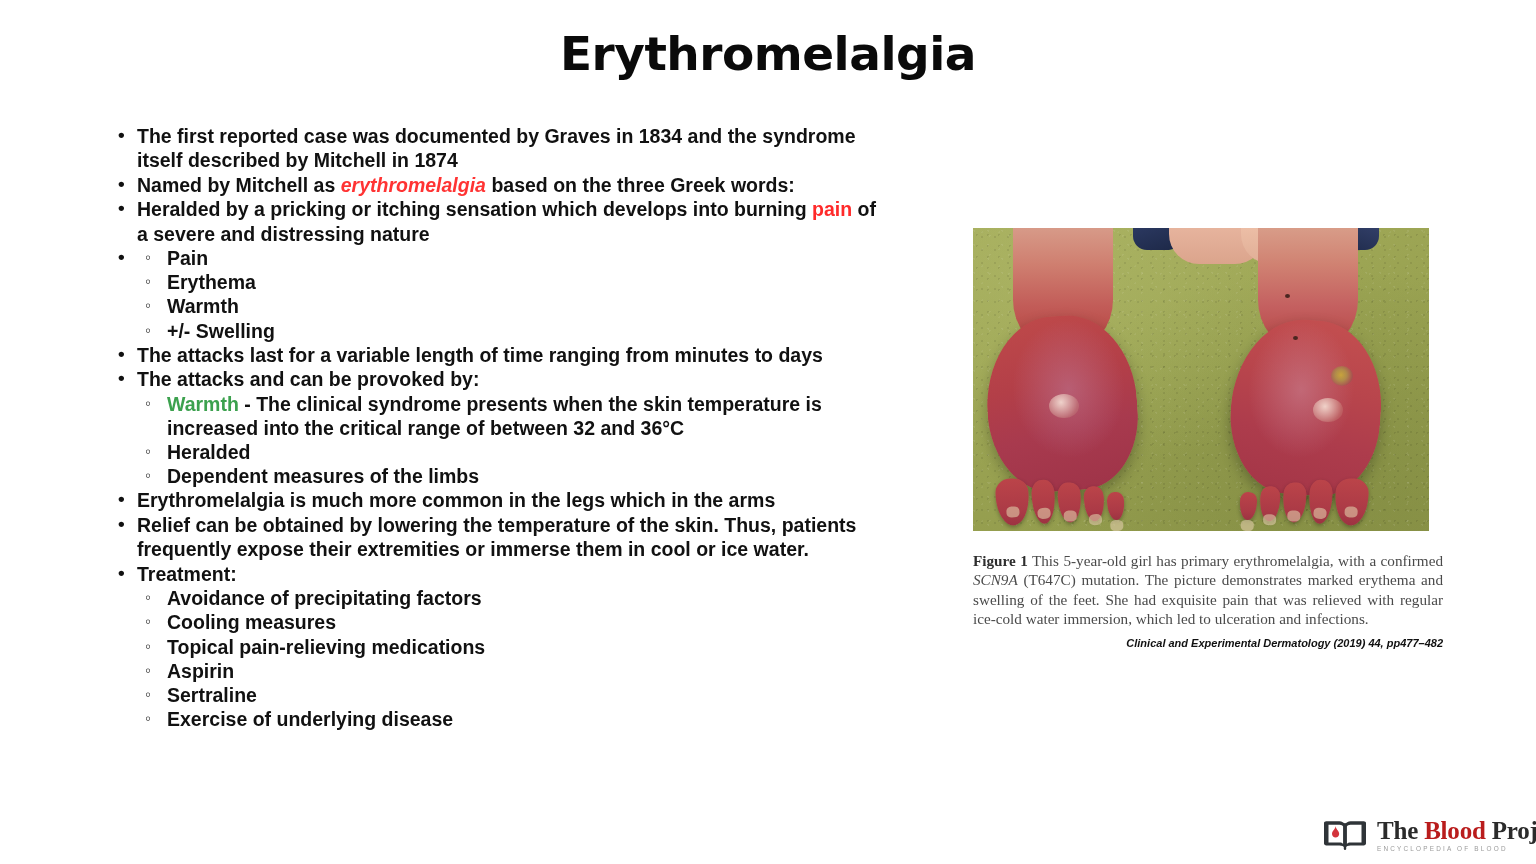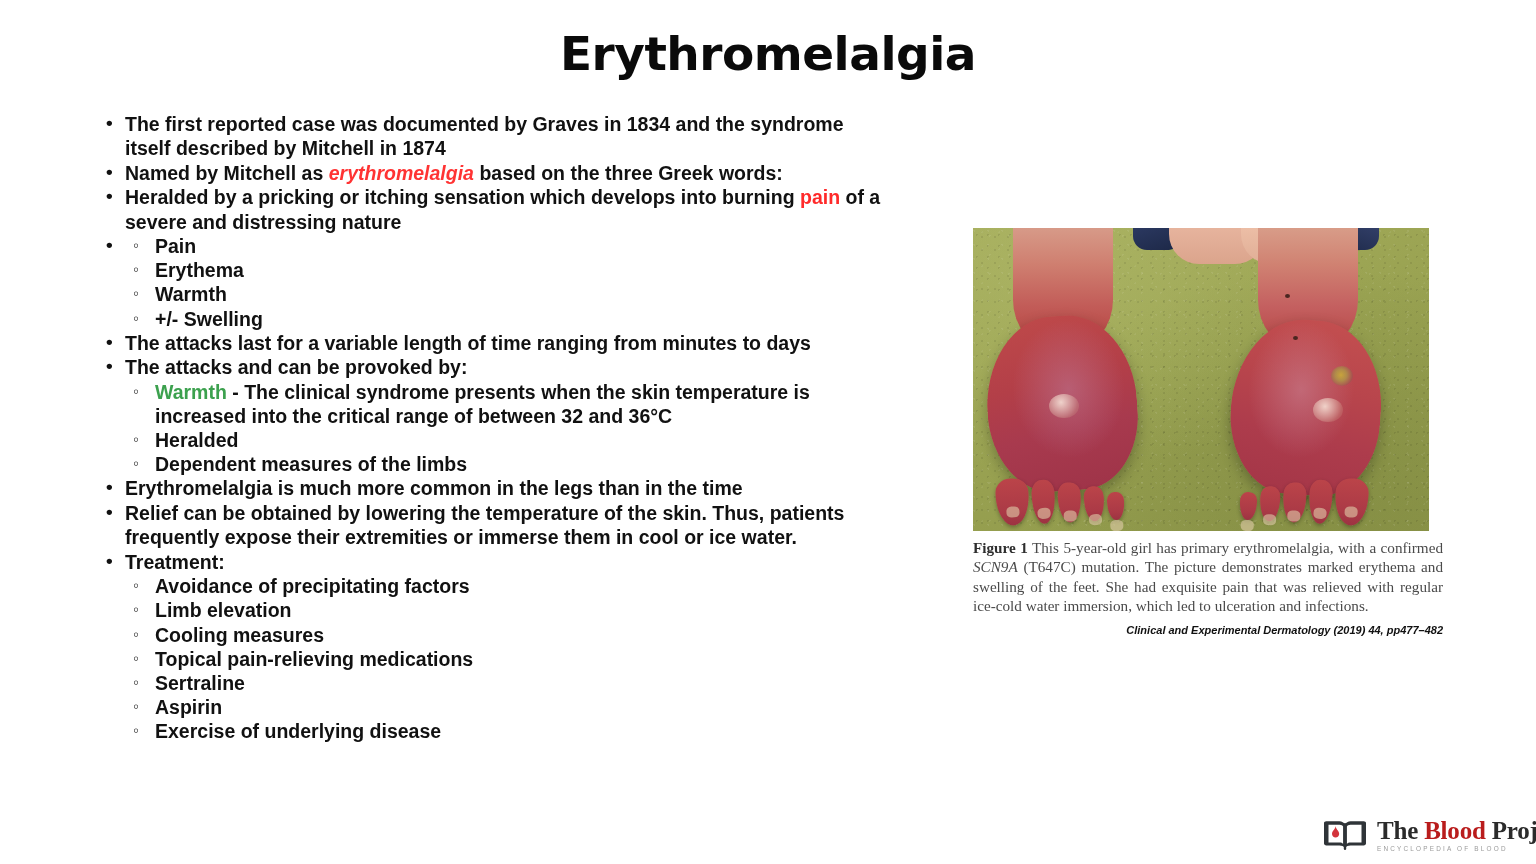--- a/index.html
+++ b/index.html
@@ -32,21 +32,21 @@
 
   
   .body-col {
     position: absolute;
     left: 100px;
     top: 110px;
     width: 790px;
   }
   ul.lvl1 {
     list-style: none;
-    margin: 2px;
+    margin: 14px;
     padding: 0;
   }
   ul.lvl1 > li {
     position: relative;
     padding-left: 23px;
     margin: 0 0 0 0;
     font-size: 19.5px;
     font-weight: bold;
     line-height: 24.4px;
     color: #111111;
@@ -242,21 +242,21 @@
   }
   .mole {
     position: absolute;
     width: 5px;
     height: 4px;
     border-radius: 50%;
     background: #4a2620;
   }
 
   .caption {
-    margin-top: 7px;
+    margin-top: 20px;
     font-family: "Liberation Serif", serif;
     font-size: 15.2px;
     line-height: 19.4px;
     color: #4a4a4a;
     text-align: justify;
     width: 470px;
   }
   .caption b { color: #2e2e2e; }
   .caption i { font-style: italic; }
 
@@ -342,36 +342,35 @@
       <li>
         <span class="txt">The attacks and can be provoked by:</span>
         <ul class="lvl2">
           <li><span class="green">Warmth</span><span> - The clinical syndrome presents when the skin temperature is increased into the critical range of between 32 and 36°C</span></li>
           <li class="green">Heralded</li>
           <li class="green">Dependent measures of the limbs</li>
         </ul>
       </li>
 
       <li>
-        <span class="txt">Erythromelalgia is much more common in the legs than in the time</span>
+        <span class="txt">Erythromelalgia is much more common in the legs which in the arms</span>
       </li>
 
       <li>
         <span class="txt">Relief can be obtained by lowering the temperature of the skin. Thus, patients frequently expose their extremities or immerse them in cool or ice water.</span>
       </li>
 
       <li>
         <span class="txt">Treatment:</span>
         <ul class="lvl2">
           <li>Avoidance of precipitating factors</li>
-          <li>Limb elevation</li>
           <li>Cooling measures</li>
           <li>Topical pain-relieving medications</li>
+          <li>Aspirin</li>
           <li>Sertraline</li>
-          <li>Aspirin</li>
           <li>Exercise of underlying disease</li>
         </ul>
       </li>
 
     </ul>
   </div>
 
   <div class="figure-wrap">
 
     <div class="photo">

